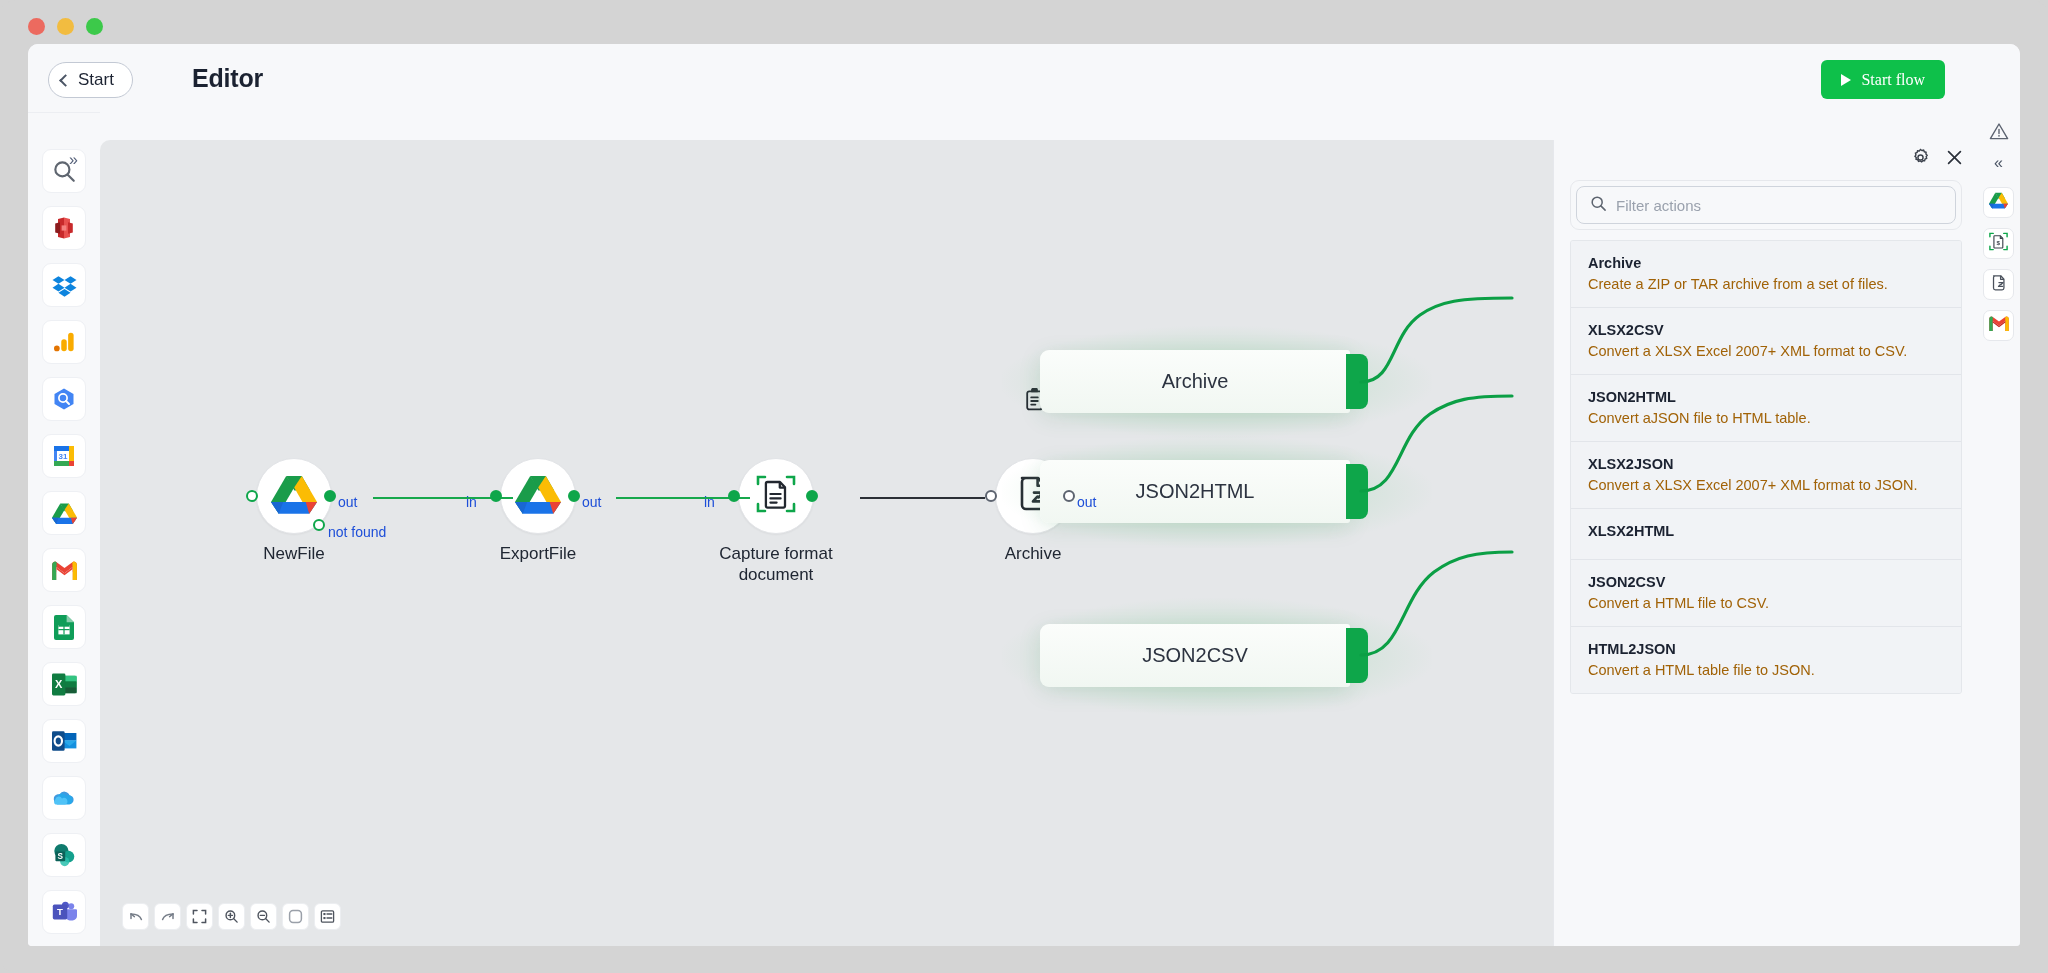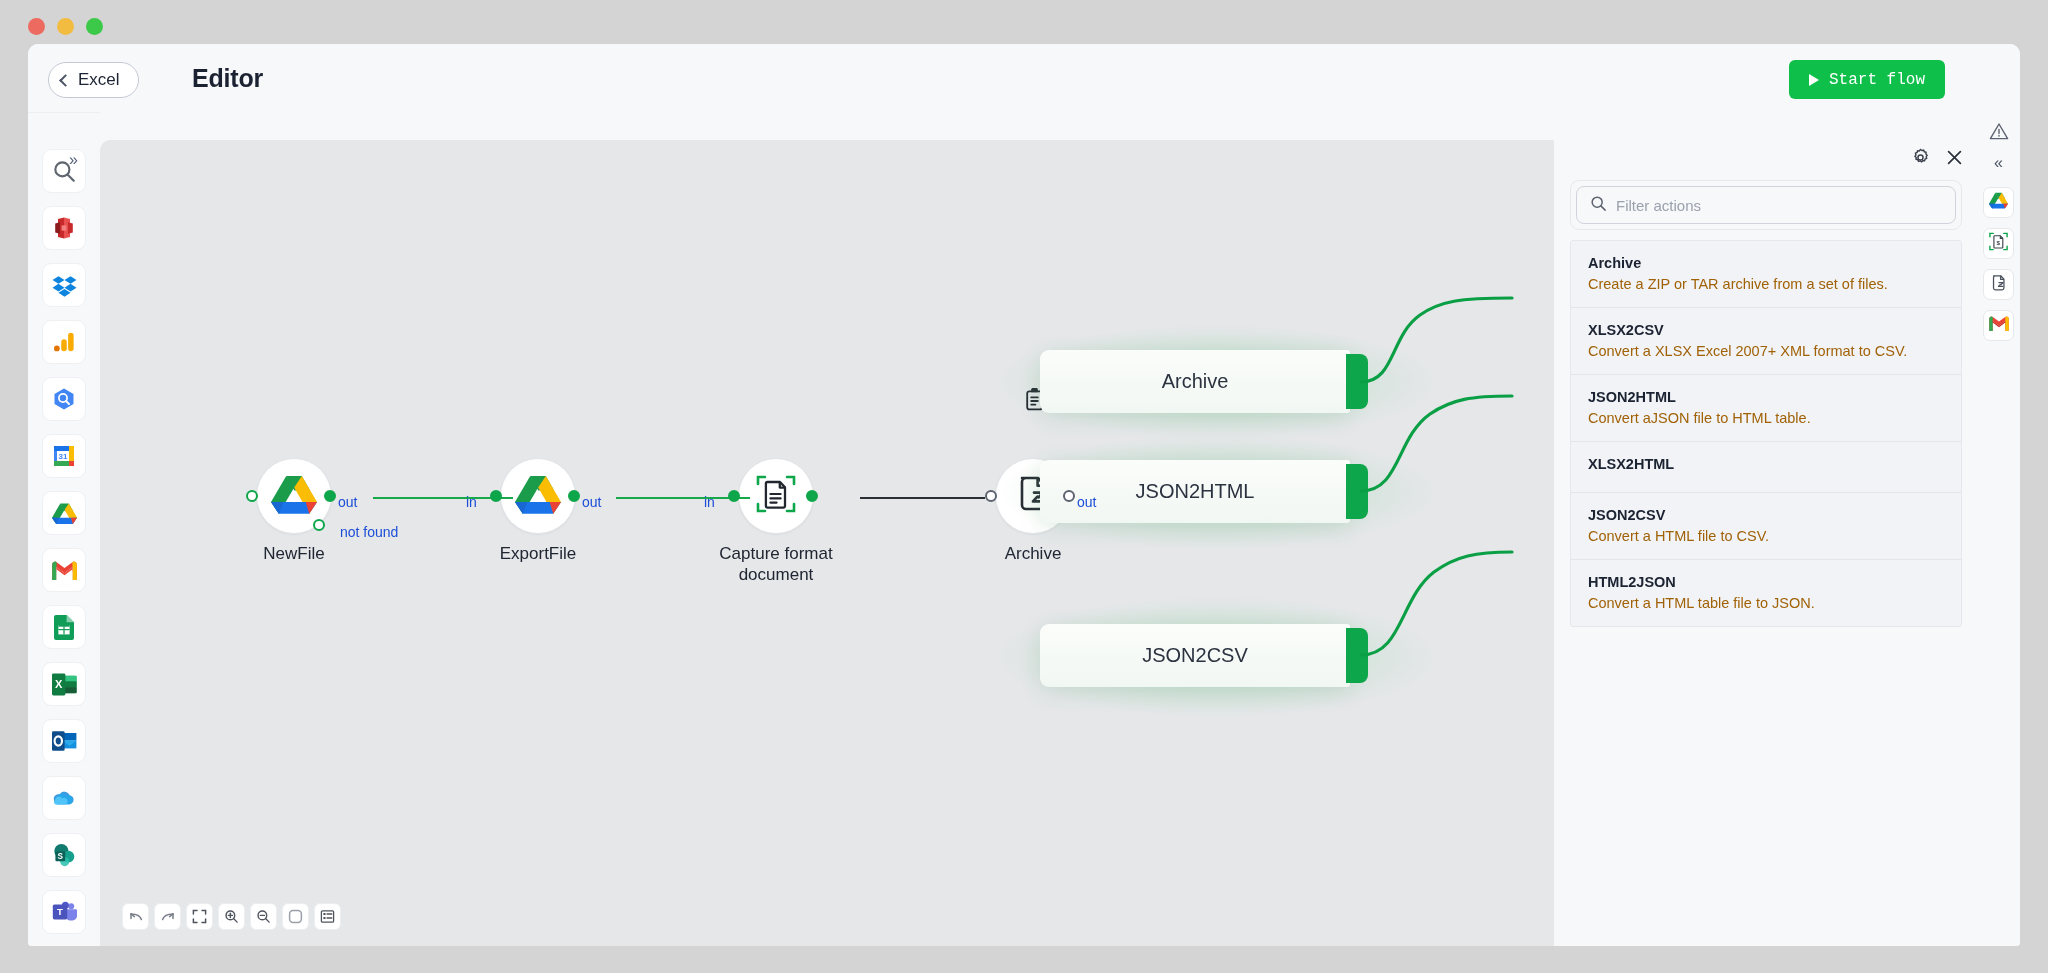--- a/index.html
+++ b/index.html
@@ -59,21 +59,21 @@
     position: absolute; left: 41px; top: 108px;
     font-size: 16px; color: #55617a; cursor: pointer; line-height: 1;
     z-index: 6;
   }
   #start-flow-button {
     position: absolute; right: 75px; top: 16px;
     height: 39px; padding: 0 20px;
     display: flex; align-items: center; gap: 10px;
     background: #0ec04a; border: none; border-radius: 6px;
     color: #fff; font-size: 16px; cursor: pointer;
-    font-family: Liberation Mono, monospace;
+    font-family: Liberation Serif, serif;
   }
   #start-flow-button .play {
     width: 0; height: 0; border-left: 10px solid #fff;
     border-top: 6px solid transparent; border-bottom: 6px solid transparent;
   }
 
   
   #left-rail {
     position: absolute; left: 0; top: 68px; width: 72px; height: 834px;
     background: #f7f8fa; border-top: 1px solid #eceef2;
@@ -228,21 +228,21 @@
     <div class="traffic tl-red"></div>
     <div class="traffic tl-yellow"></div>
     <div class="traffic tl-green"></div>
   </div>
 
   <div id="window-body">
 
     <div id="header">
       <div id="back-button">
         <span class="chev"></span>
-        <span>Excel</span>
+        <span>Start</span>
       </div>
       <div id="page-title">Editor</div>
       <button id="start-flow-button">
         <span class="play"></span>
         <span>Start flow</span>
       </button>
     </div>
     <div id="sidebar-expand">»</div>
 
     <div id="left-rail">
@@ -435,21 +435,21 @@
                 <path d="M0 15.8 L26 15.8 L21.6 22.4 L4.4 22.4 Z" fill="#1a73e8"></path>
                 <path d="M21.6 22.4 L26 15.8 L19.6 15.8 Z" fill="#ea4335"></path>
                 <path d="M0 15.8 L4.4 22.4 L6.9 15.8 Z" fill="#1967d2"></path>
               </svg>
             </span>
           </div>
           <div class="port hollow" style="left:-10px; top:32px;"></div>
           <div class="port filled" style="left:68px; top:32px;"></div>
           <div class="port-label" style="left:82px; top:36px;">out</div>
           <div class="port hollow" style="left:57px; top:61px;"></div>
-          <div class="port-label" style="left:84px; top:66px;">not found</div>
+          <div class="port-label" style="left:72px; top:66px;">not found</div>
           <div class="node-label">NewFile</div>
         </div>
 
         <div class="node" style="left:400px; top:318px;">
           <div class="node-circle">
             <span>
               <svg width="46" height="41" viewBox="0 0 26 23">
                 <path d="M8.6 1 L17.4 1 L22.1 9.2 L13.2 9.2 Z" fill="#1a9c4a"></path>
                 <path d="M17.4 1 L26 15.8 L21.6 22.4 L13.1 7.6 Z" fill="#fbbc04"></path>
                 <path d="M8.6 1 L0 15.8 L4.4 22.4 L13.1 7.6 Z" fill="#1a9c4a"></path>
@@ -657,20 +657,24 @@
         </div>
         <div class="action-item">
           <div class="action-name">XLSX2CSV</div>
           <div class="action-desc">Convert a XLSX Excel 2007+ XML format to CSV.</div>
         </div>
         <div class="action-item">
           <div class="action-name">JSON2HTML</div>
           <div class="action-desc">Convert aJSON file to HTML table.</div>
         </div>
         <div class="action-item">
+          <div class="action-name">XLSX2JSON</div>
+          <div class="action-desc">Convert a XLSX Excel 2007+ XML format to JSON.</div>
+        </div>
+        <div class="action-item">
           <div class="action-name">XLSX2HTML</div>
         </div>
         <div class="action-item">
           <div class="action-name">JSON2CSV</div>
           <div class="action-desc">Convert a HTML file to CSV.</div>
         </div>
         <div class="action-item">
           <div class="action-name">HTML2JSON</div>
           <div class="action-desc">Convert a HTML table file to JSON.</div>
         </div>

